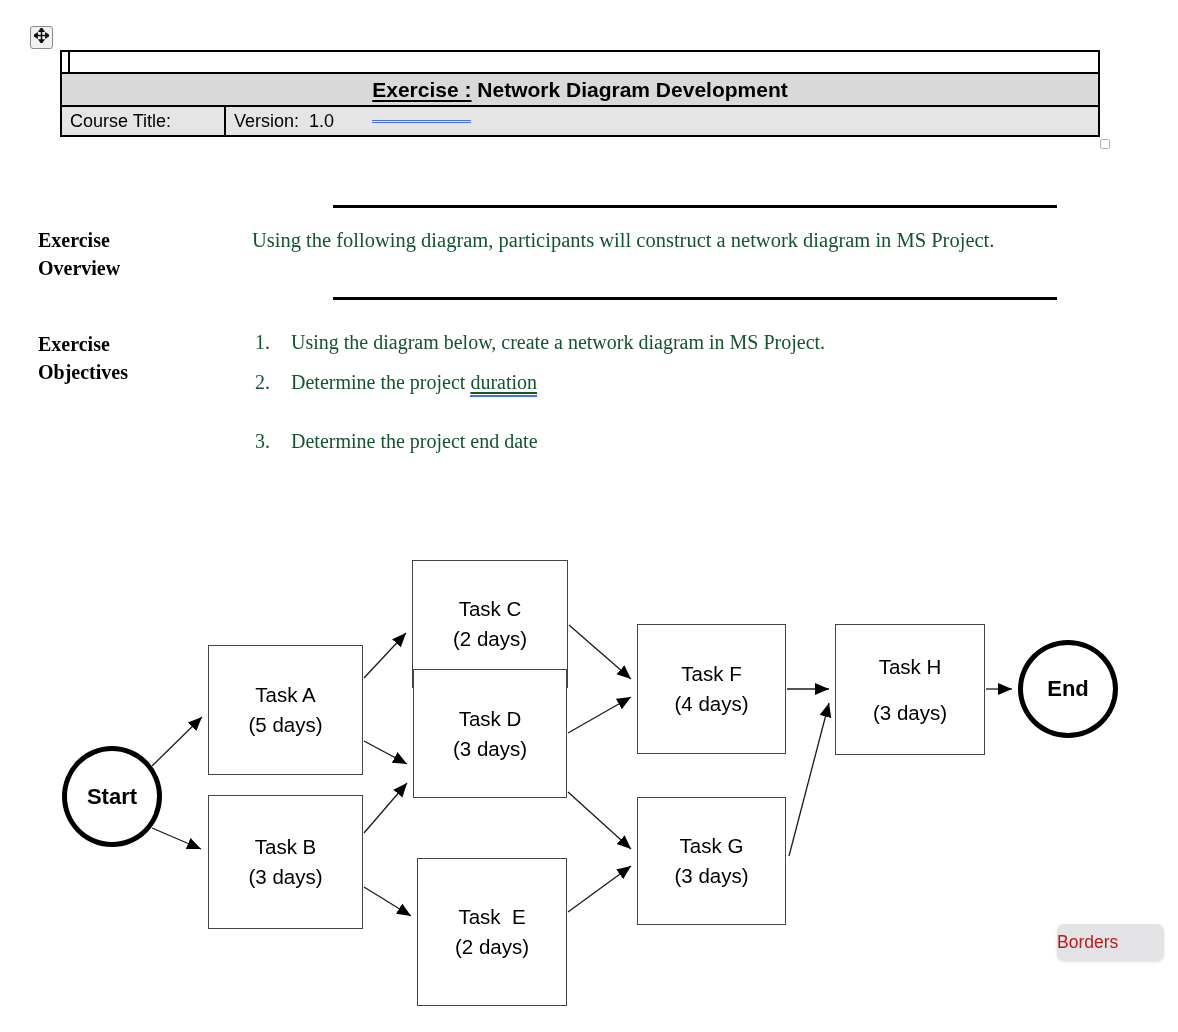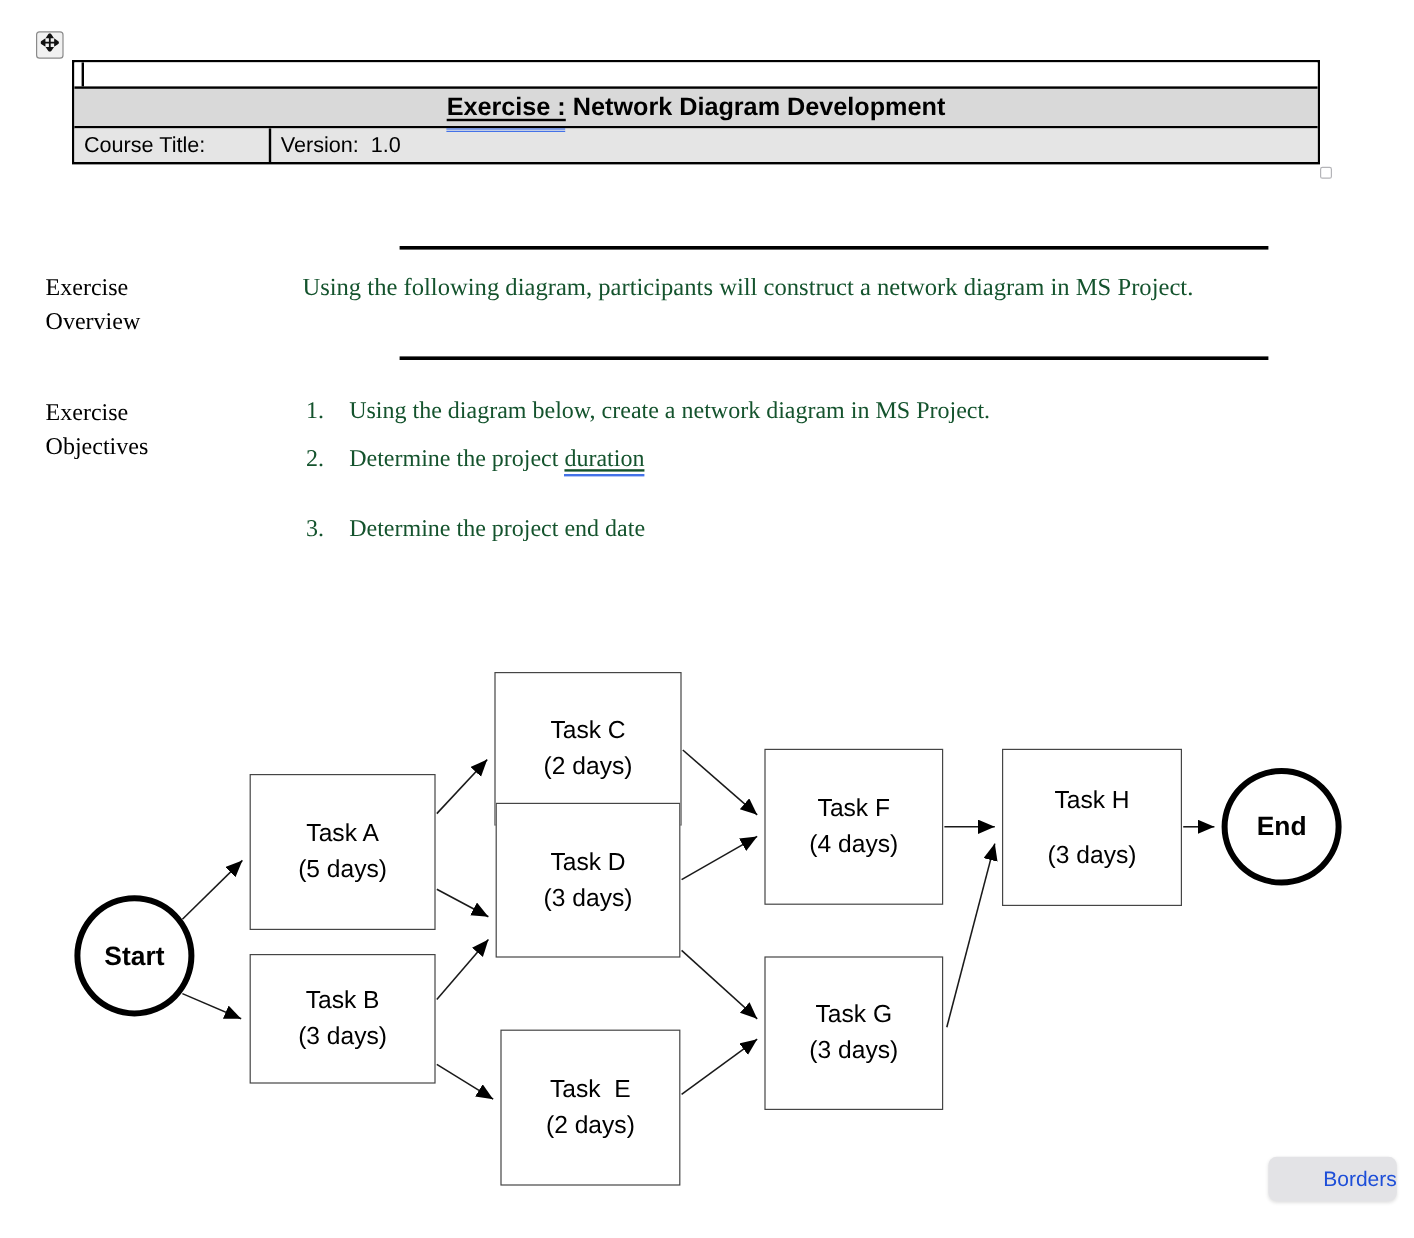--- a/index.html
+++ b/index.html
@@ -36,21 +36,21 @@
   .t-row2 {
     height: 33px; border-bottom: 2px solid #000;
     background: #d9d9d9;
     display: flex; align-items: center; justify-content: center;
     font-weight: bold; font-size: 21px; color: #000;
   }
   .title-underlined {
     text-decoration: underline;
     text-underline-offset: 3px;
     border-bottom: 3px double #4472e8;
-    padding-bottom: 6px;
+    padding-bottom: 19px;
   }
   .t-row3 { height: 28px; display: flex; font-size: 18px; color: #000; background: #e5e5e5; }
   .t-row3 .cell { display: flex; align-items: center; padding: 0 0 0 8px; }
   .cell-course-label { width: 164px; border-right: 2px solid #000; }
   .cell-course-value { width: 677px; border-right: 2px solid #000; padding-left: 13px !important; }
   .cell-version { flex: 1; }
 
   .resize-handle {
     position: absolute; left: 1100px; top: 139px;
     width: 10px; height: 10px;
@@ -62,21 +62,21 @@
   
   .hrule { position: absolute; height: 2.5px; background: #000; width: 724px; left: 333px; }
   .hrule-1 { top: 205px; }
   .hrule-2 { top: 297px; }
 
   
   .serif { font-family: "Liberation Serif", serif; color: #14532d; }
   .section-heading {
     position: absolute; left: 38px;
     font-family: "Liberation Serif", serif;
-    font-weight: normal; font-size: 20px; line-height: 28px;
+    font-weight: bold; font-size: 20px; line-height: 28px;
   }
   .heading-overview { top: 226px; }
   .heading-objectives { top: 330px; }
 
   .overview-body {
     position: absolute; left: 252px; top: 227px; width: 900px;
     font-size: 20.5px; line-height: 26px;
   }
 
   .objective-item { position: absolute; left: 255px; font-size: 20px; white-space: nowrap; }
@@ -100,49 +100,48 @@
     position: absolute;
     border: 1.6px solid #454545;
     background: #ffffff;
     display: flex; flex-direction: column;
     align-items: center; justify-content: center;
     font-size: 20.5px; line-height: 30px; color: #000;
     text-align: center; cursor: default;
   }
   .node span { white-space: pre; }
   .node-a { left: 208px; top: 645px; width: 155px; height: 130px; }
-  .node-b { left: 208px; top: 795px; width: 155px; height: 108px; }
+  .node-b { left: 208px; top: 795px; width: 155px; height: 134px; }
   .node-c { left: 412px; top: 560px; width: 156px; height: 128px; }
   .node-d { left: 413px; top: 669px; width: 154px; height: 129px; }
-  .node-e { left: 417px; top: 858px; width: 150px; height: 130px; }
+  .node-e { left: 417px; top: 858px; width: 150px; height: 148px; }
   .node-f { left: 637px; top: 624px; width: 149px; height: 130px; }
   .node-g { left: 637px; top: 797px; width: 149px; height: 128px; }
   .node-h { left: 835px; top: 624px; width: 150px; height: 131px; gap: 16px; }
   .terminal {
     position: absolute;
     border: 5px solid #000;
     border-radius: 50%;
     background: #fff;
     display: flex; align-items: center; justify-content: center;
     font-weight: bold; font-size: 22px; color: #000;
   }
   .terminal-start { left: 62px; top: 746px; width: 100px; height: 101px; }
   .terminal-end  { left: 1018px; top: 640px; width: 100px; height: 98px; }
 
   
   .borders-btn {
     position: absolute; left: 1057px; top: 924px;
     width: 107px; height: 37px;
     background: #e3e3e6;
     border-radius: 7px;
-    display: flex; align-items: center; justify-content: flex-end;
-    font-size: 17.5px; color: #1d4ed8;
+    display: flex; align-items: center; justify-content: flex-start;
+    font-size: 17.5px; color: #b91c1c;
     box-shadow: 0 1px 3px rgba(0,0,0,0.12);
     cursor: pointer;
-    margin-top: 40px;
   }
 </style>
 </head>
 <body>
 
 <div class="move-handle">
   <span>
     <svg width="15" height="15" viewBox="0 0 24 24">
       <g stroke="#111" stroke-width="2.4" fill="#111">
         <line x1="12" y1="4" x2="12" y2="20"></line>

